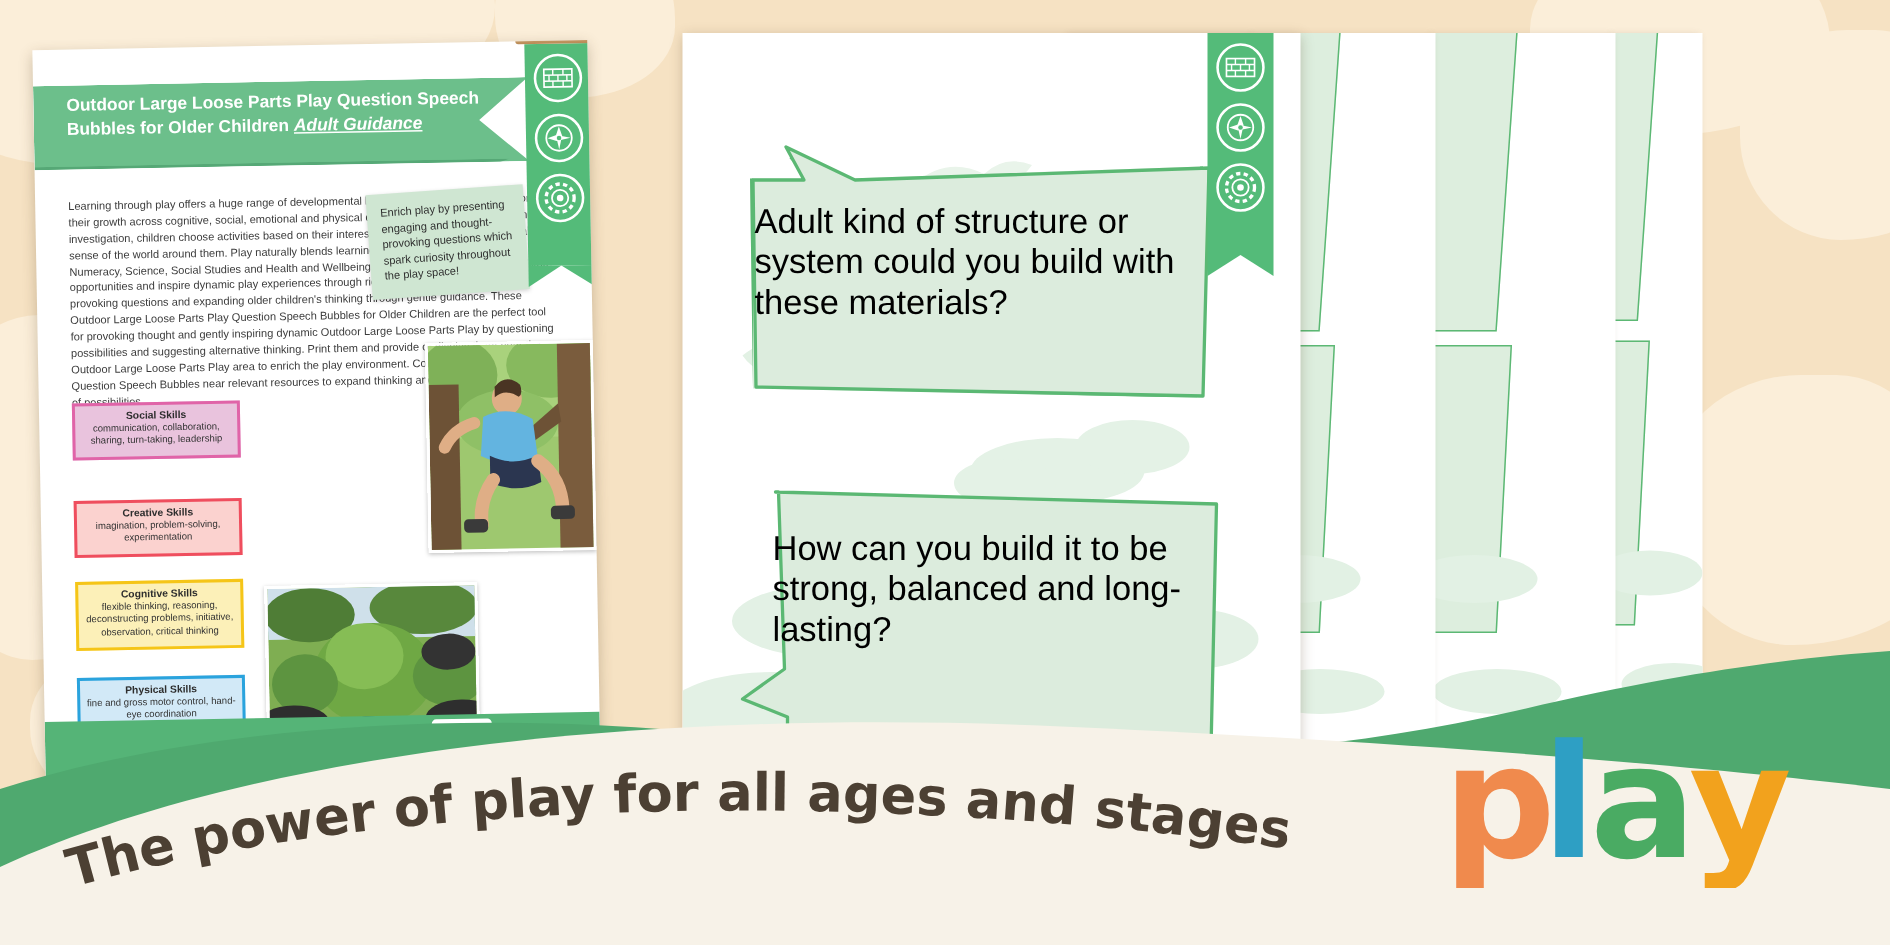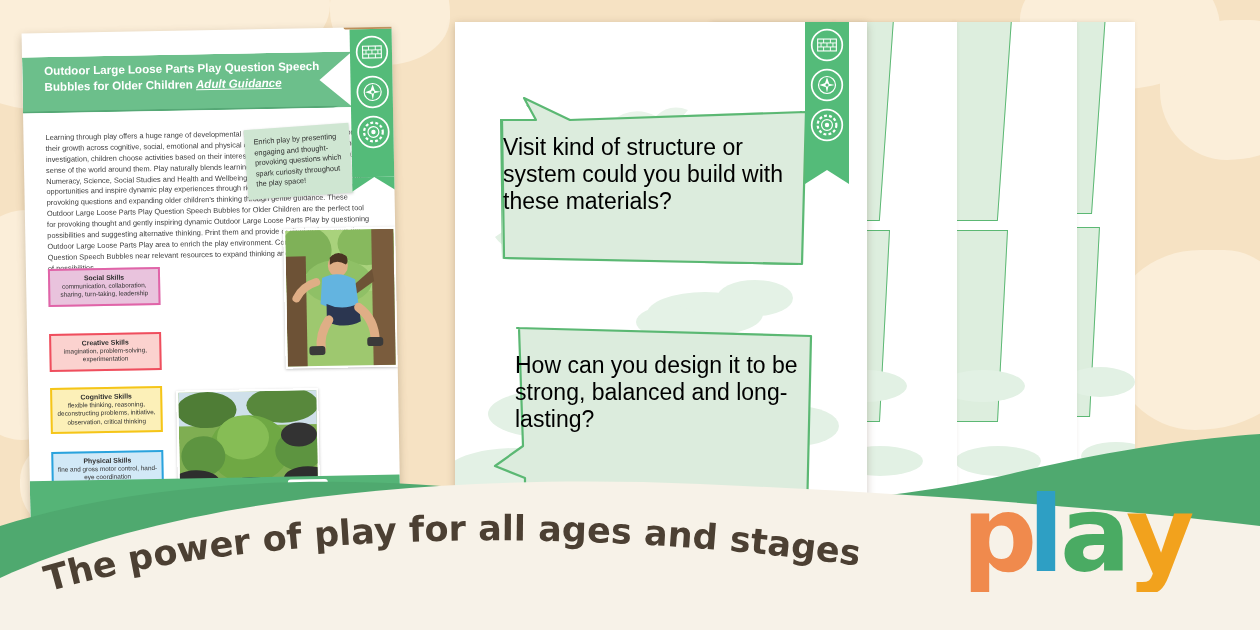--- a/index.html
+++ b/index.html
@@ -189,26 +189,26 @@
       <ellipse cx="60" cy="452" rx="70" ry="26" fill="#e3f1e5"></ellipse>
       <ellipse cx="200" cy="462" rx="80" ry="26" fill="#e3f1e5"></ellipse>
     </svg>
   </div>
 
   <div class="bubble" style="left:45px;top:83px;width:302px;height:160px;clip-path:polygon(0 14px,38px 14px,26px 0,66px 14px,302px 6px,298px 160px,2px 154px);">
   </div>
   <svg style="position:absolute;left:45px;top:74px;" width="310" height="172">
     <polygon points="2,24 36,24 24,2 70,24 306,16 302,168 4,162" fill="#dcecdd" stroke="#5bb873" stroke-width="2.2" stroke-linejoin="round"></polygon>
   </svg>
-  <div class="btext" style="position:absolute;left:48px;top:112px;width:296px;font-size:23px;">Visit kind of structure or system could you build with these materials?</div>
+  <div class="btext" style="position:absolute;left:48px;top:112px;width:296px;font-size:23px;">Adult kind of structure or system could you build with these materials?</div>
 
   <svg style="position:absolute;left:32px;top:296px;" width="330" height="200">
     <polygon points="30,10 324,18 320,196 38,192 38,160 8,148 36,128 32,10" fill="#dcecdd" stroke="#5bb873" stroke-width="2.2" stroke-linejoin="round"></polygon>
   </svg>
-  <div class="btext" style="position:absolute;left:60px;top:330px;width:288px;font-size:23px;">How can you design it to be strong, balanced and long-lasting?</div>
+  <div class="btext" style="position:absolute;left:60px;top:330px;width:288px;font-size:23px;">How can you build it to be strong, balanced and long-lasting?</div>
 
   <div class="ribbon" style="left:350px;top:0px;height:148px;">
 
     <div class="badge">
       <svg viewBox="0 0 40 40" width="34" height="34">
         <circle cx="20" cy="20" r="18" fill="none" stroke="#fff" stroke-width="2"></circle>
         <rect x="9" y="13" width="22" height="14" fill="none" stroke="#fff" stroke-width="1.3"></rect>
         <line x1="9" y1="17.6" x2="31" y2="17.6" stroke="#fff" stroke-width="1.1"></line>
         <line x1="9" y1="22.3" x2="31" y2="22.3" stroke="#fff" stroke-width="1.1"></line>
         <line x1="16" y1="13" x2="16" y2="17.6" stroke="#fff" stroke-width="1.1"></line>

